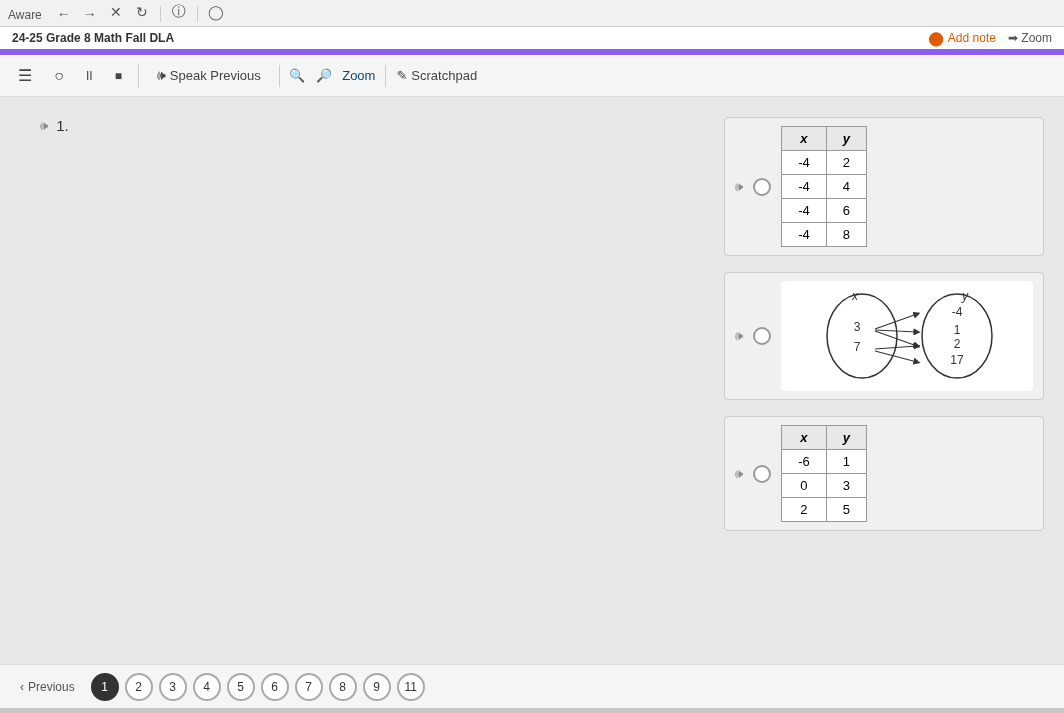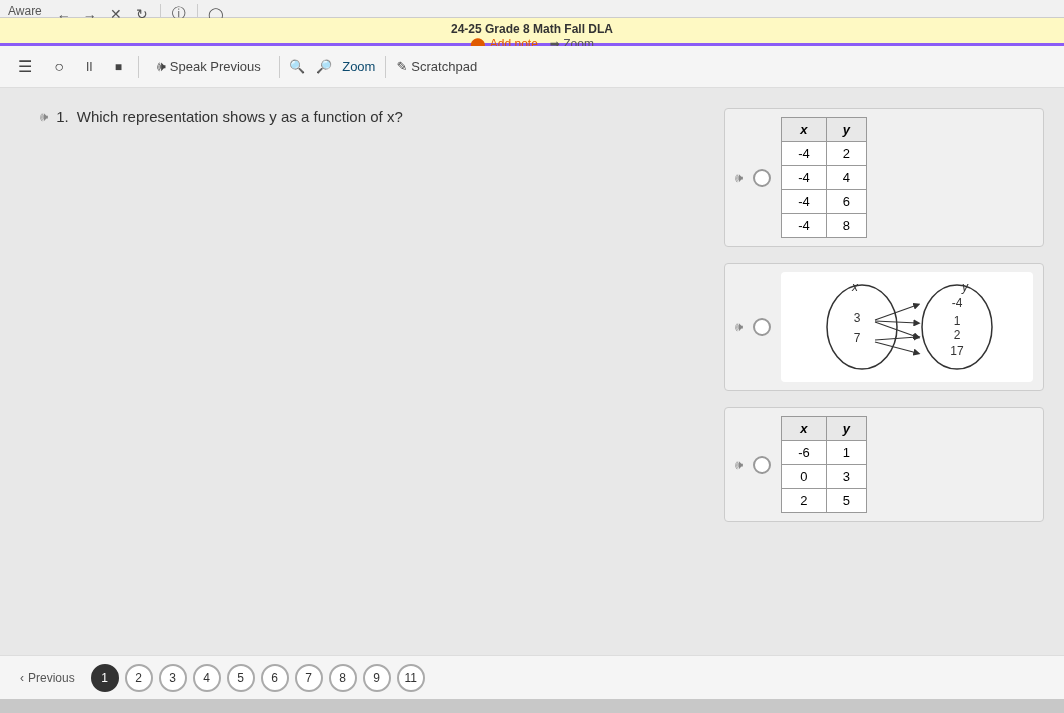--- a/index.html
+++ b/index.html
@@ -11,23 +11,23 @@
       overflow: hidden;
       position: relative;
     }
 
     
     .browser-chrome {
       background: #f1f1f1;
       border-bottom: 1px solid #ccc;
       padding: 4px 8px;
       display: flex;
-      align-items: flex-start;
+      align-items: flex-end;
       gap: 6px;
-      height: 18px;
+      height: 27px;
     }
     .nav-btn {
       width: 20px; height: 20px;
       background: none; border: none;
       cursor: pointer;
       color: #555;
       font-size: 14px;
       display: flex; align-items: center; justify-content: center;
     }
     .nav-divider {
@@ -37,28 +37,27 @@
     
     .main-wrapper {
       background: #e8e8e8;
       height: calc(713px - 32px);
       display: flex;
       flex-direction: column;
     }
 
     
     .top-bar {
-      background: #fef9c3;
-      border-bottom: 3px solid #8b5cf6;
+      background: #ffffff;
+      border-bottom: 6px solid #8b5cf6;
       padding: 4px 12px;
       display: flex;
       align-items: center;
       justify-content: space-between;
       height: 28px;
-      flex-direction: column;
     }
     .top-bar-title {
       font-size: 12px;
       font-weight: 600;
       color: #333;
     }
     .top-bar-right {
       display: flex;
       align-items: center;
       gap: 12px;
@@ -299,21 +298,20 @@
       <span>Scratchpad</span>
     </button>
   </div>
 
   <div class="content-area">
 
     <div class="question-area">
       <div class="question-text">
         <span class="speaker-icon-sm">🕪</span>
         <span>1.</span>
-        <span>Which representation shows y as a function of x?</span>
       </div>
     </div>
 
     <div class="answer-options">
 
       <div class="option-block">
         <span class="option-speaker">🕪</span>
         <div class="option-radio"></div>
         <div class="option-content">
           <table class="data-table">

